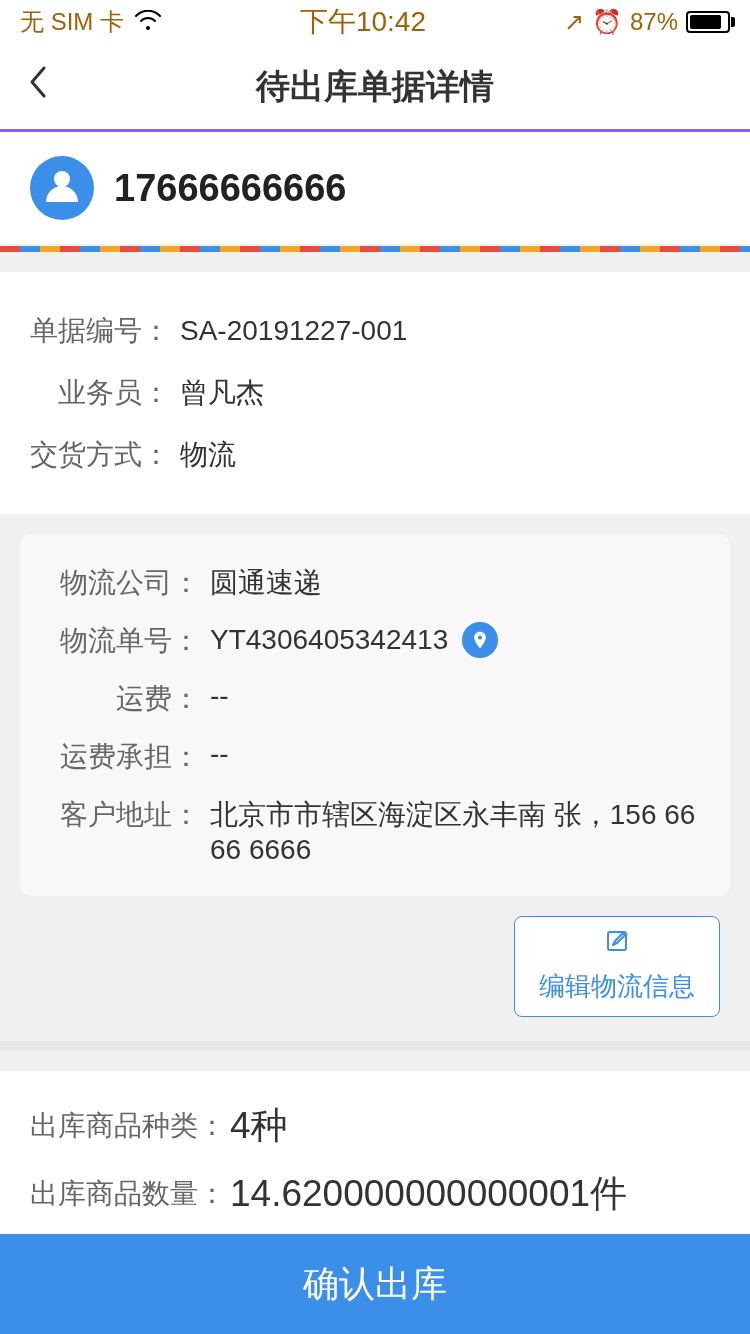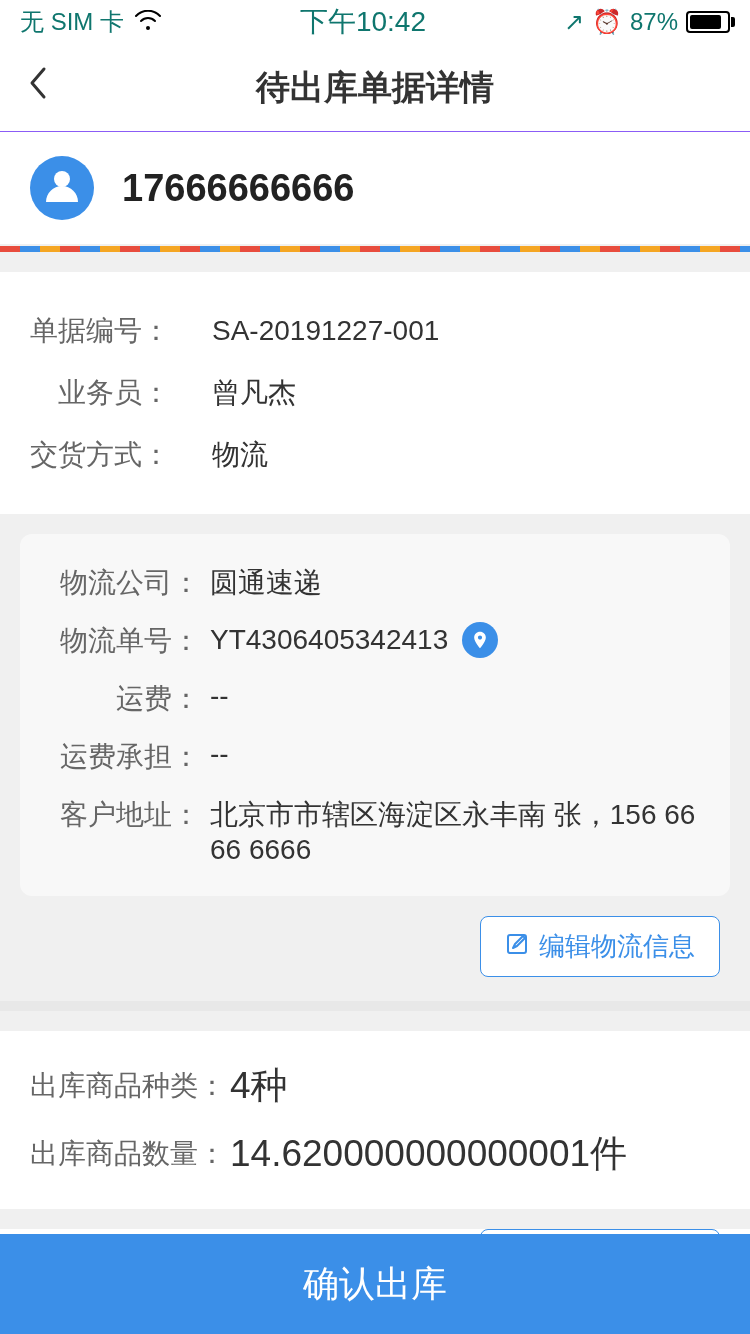--- a/index.html
+++ b/index.html
@@ -15,21 +15,21 @@
 
     
     .status-bar {
       height: 44px;
       background: #fff;
       display: flex;
       align-items: center;
       justify-content: space-between;
       padding: 0 20px;
       font-size: 24px;
-      color: #0f766e;
+      color: #a16207;
     }
     .status-bar-left {
       display: flex;
       align-items: center;
       gap: 10px;
     }
     .status-bar-center {
       font-size: 28px;
       font-weight: 500;
     }
@@ -68,42 +68,42 @@
     }
 
     
     .nav-bar {
       height: 88px;
       background: #fff;
       display: flex;
       align-items: center;
       justify-content: center;
       position: relative;
-      border-bottom: 1px solid #8b5cf6;
+      border-bottom: 3px solid #8b5cf6;
     }
     .nav-back {
       position: absolute;
       left: 24px;
       font-size: 36px;
       color: #333;
       cursor: pointer;
     }
     .nav-title {
       font-size: 34px;
       font-weight: 600;
       color: #333;
     }
 
     
     .customer-section {
       background: #fff;
       padding: 24px 30px;
       display: flex;
       align-items: center;
-      gap: 28px;
+      gap: 20px;
       margin-bottom: 2px;
     }
     .avatar {
       width: 64px;
       height: 64px;
       border-radius: 50%;
       background: #3b8fe8;
       display: flex;
       align-items: center;
       justify-content: center;
@@ -150,21 +150,20 @@
       font-size: 28px;
       min-width: 140px;
       text-align: right;
       margin-right: 10px;
       flex-shrink: 0;
     }
     .info-value {
       color: #333;
       font-size: 28px;
       flex: 1;
-      margin-left: 32px;
     }
 
     
     .logistics-card {
       background: #f8f8f8;
       border-radius: 12px;
       margin: 0 20px 20px 20px;
       padding: 30px;
     }
     .logistics-row {
@@ -218,20 +217,21 @@
       border: 1.5px solid #3b8fe8;
       border-radius: 8px;
       color: #3b8fe8;
       font-size: 26px;
       padding: 12px 24px;
       background: #fff;
       display: flex;
       align-items: center;
       gap: 10px;
       cursor: pointer;
+      flex-direction: column;
     }
     .btn-icon {
       font-size: 24px;
     }
 
     
     .section-divider {
       height: 10px;
       background: #e8e8e8;
       margin-bottom: 20px;

